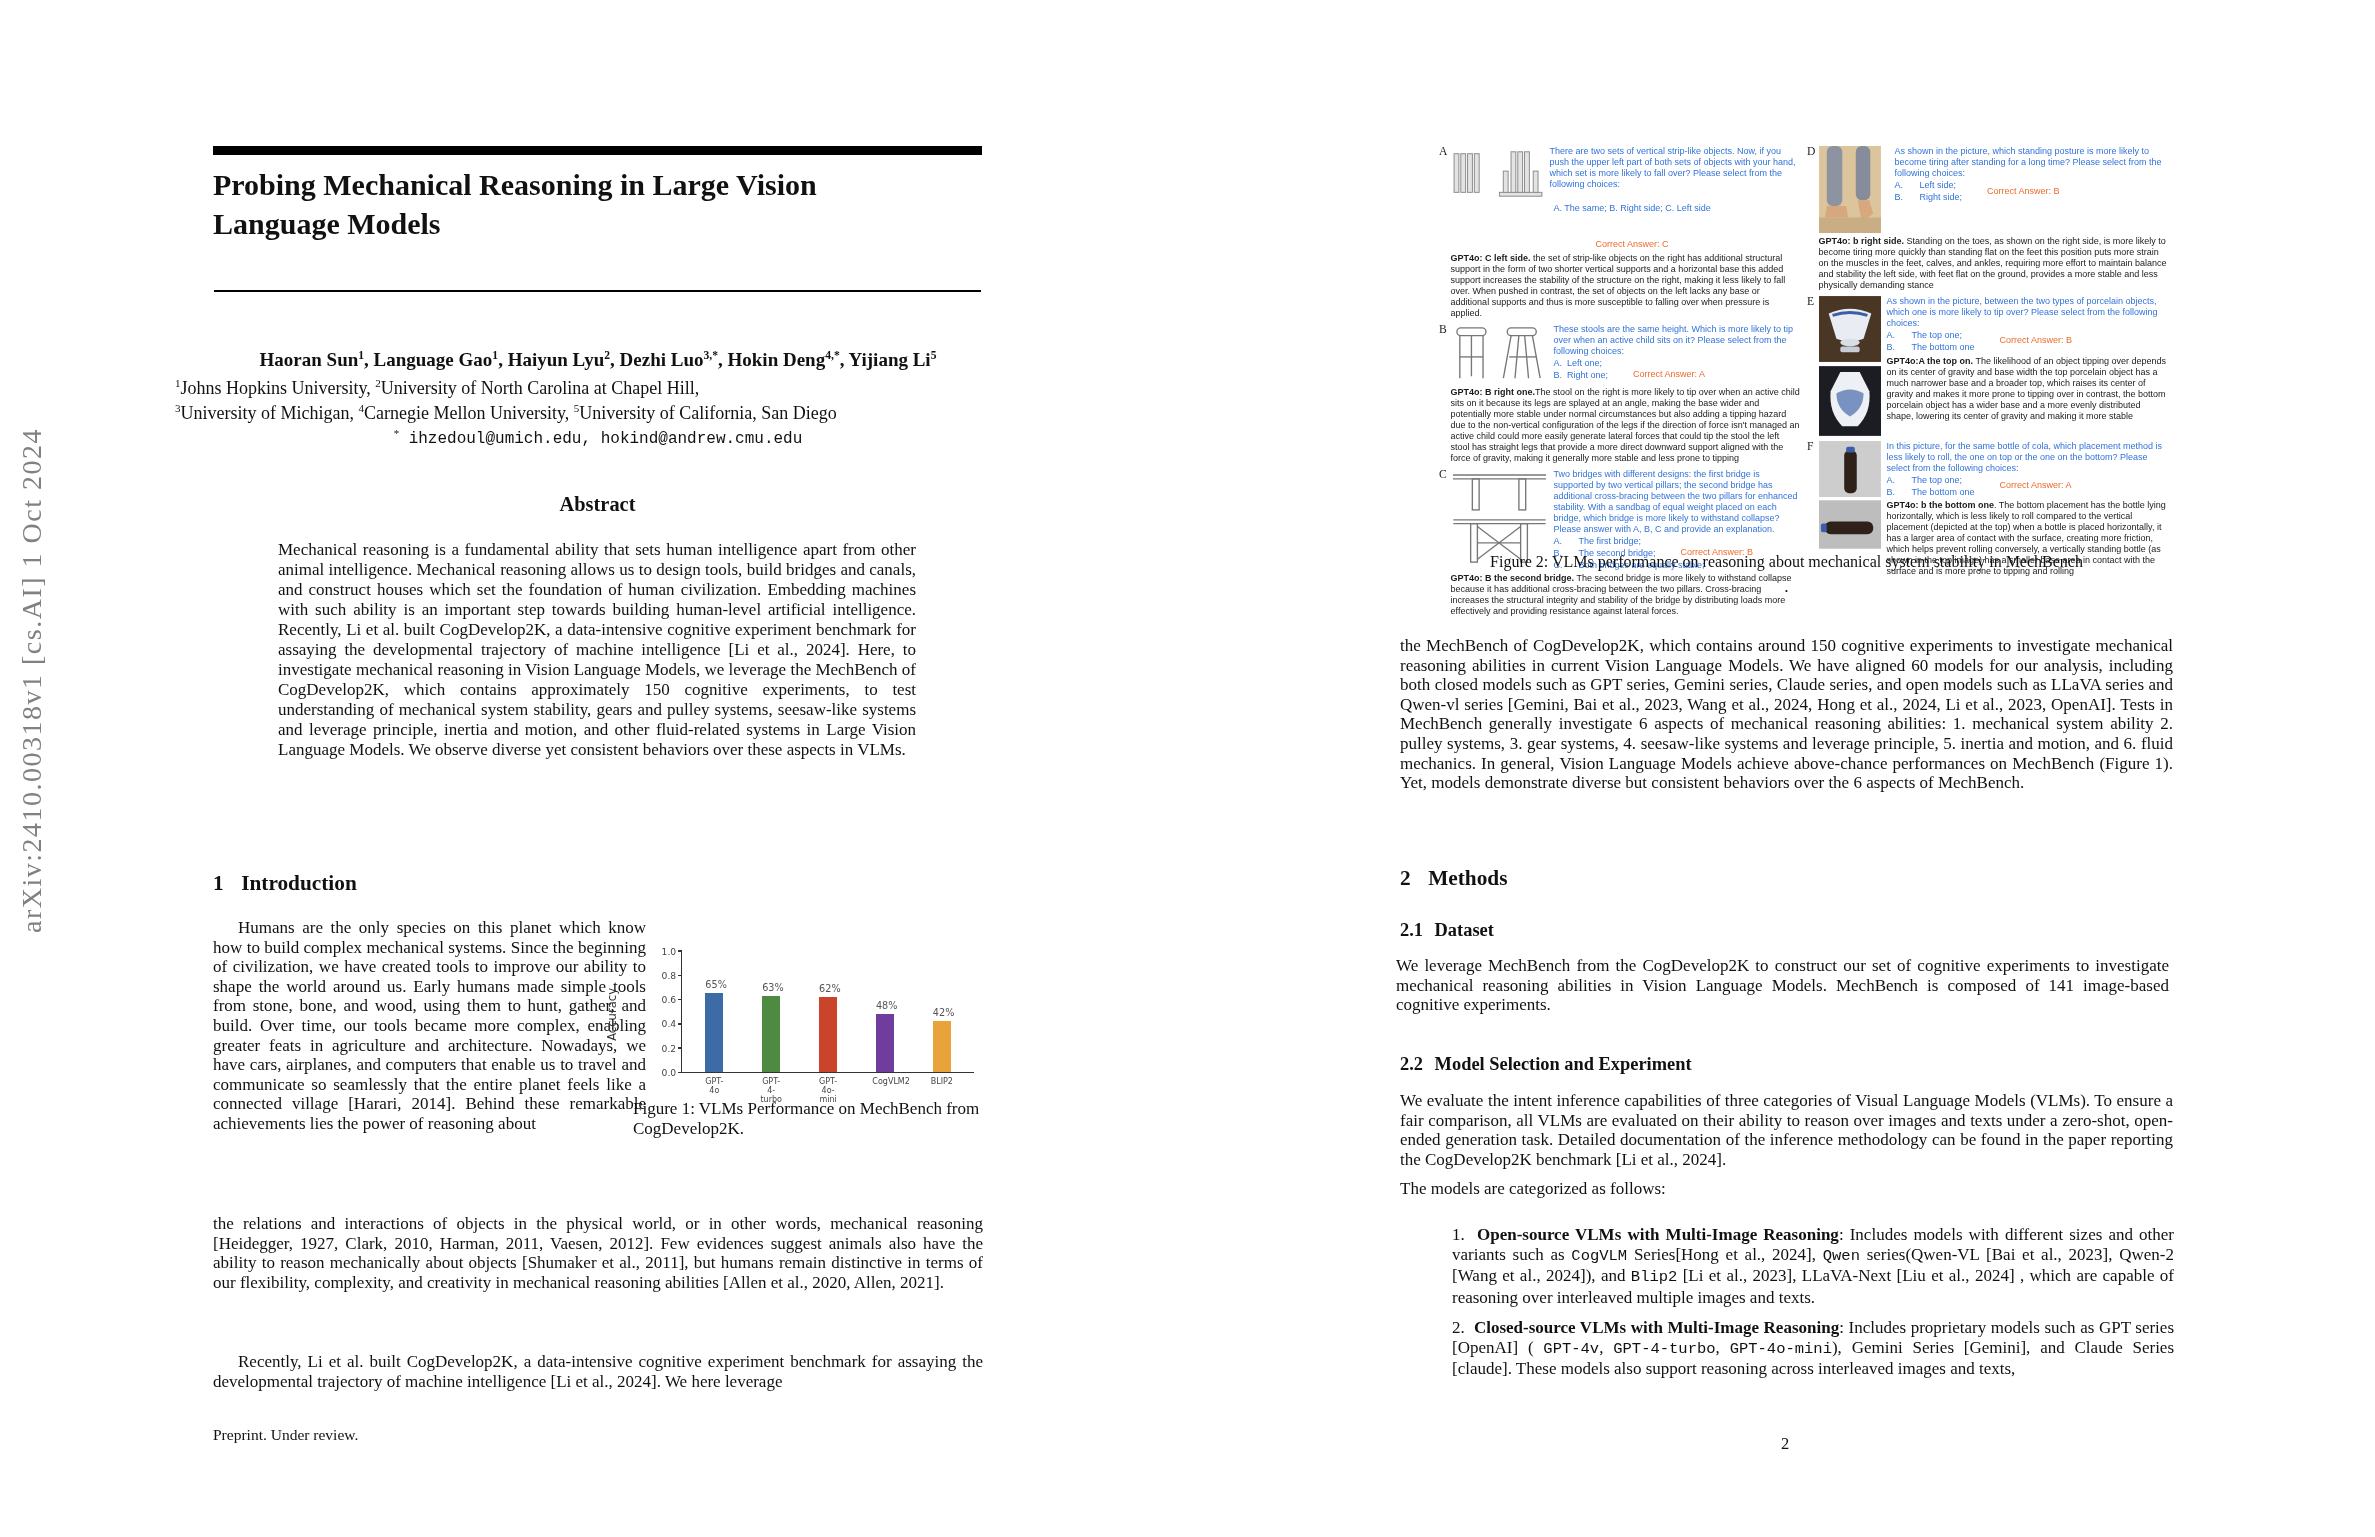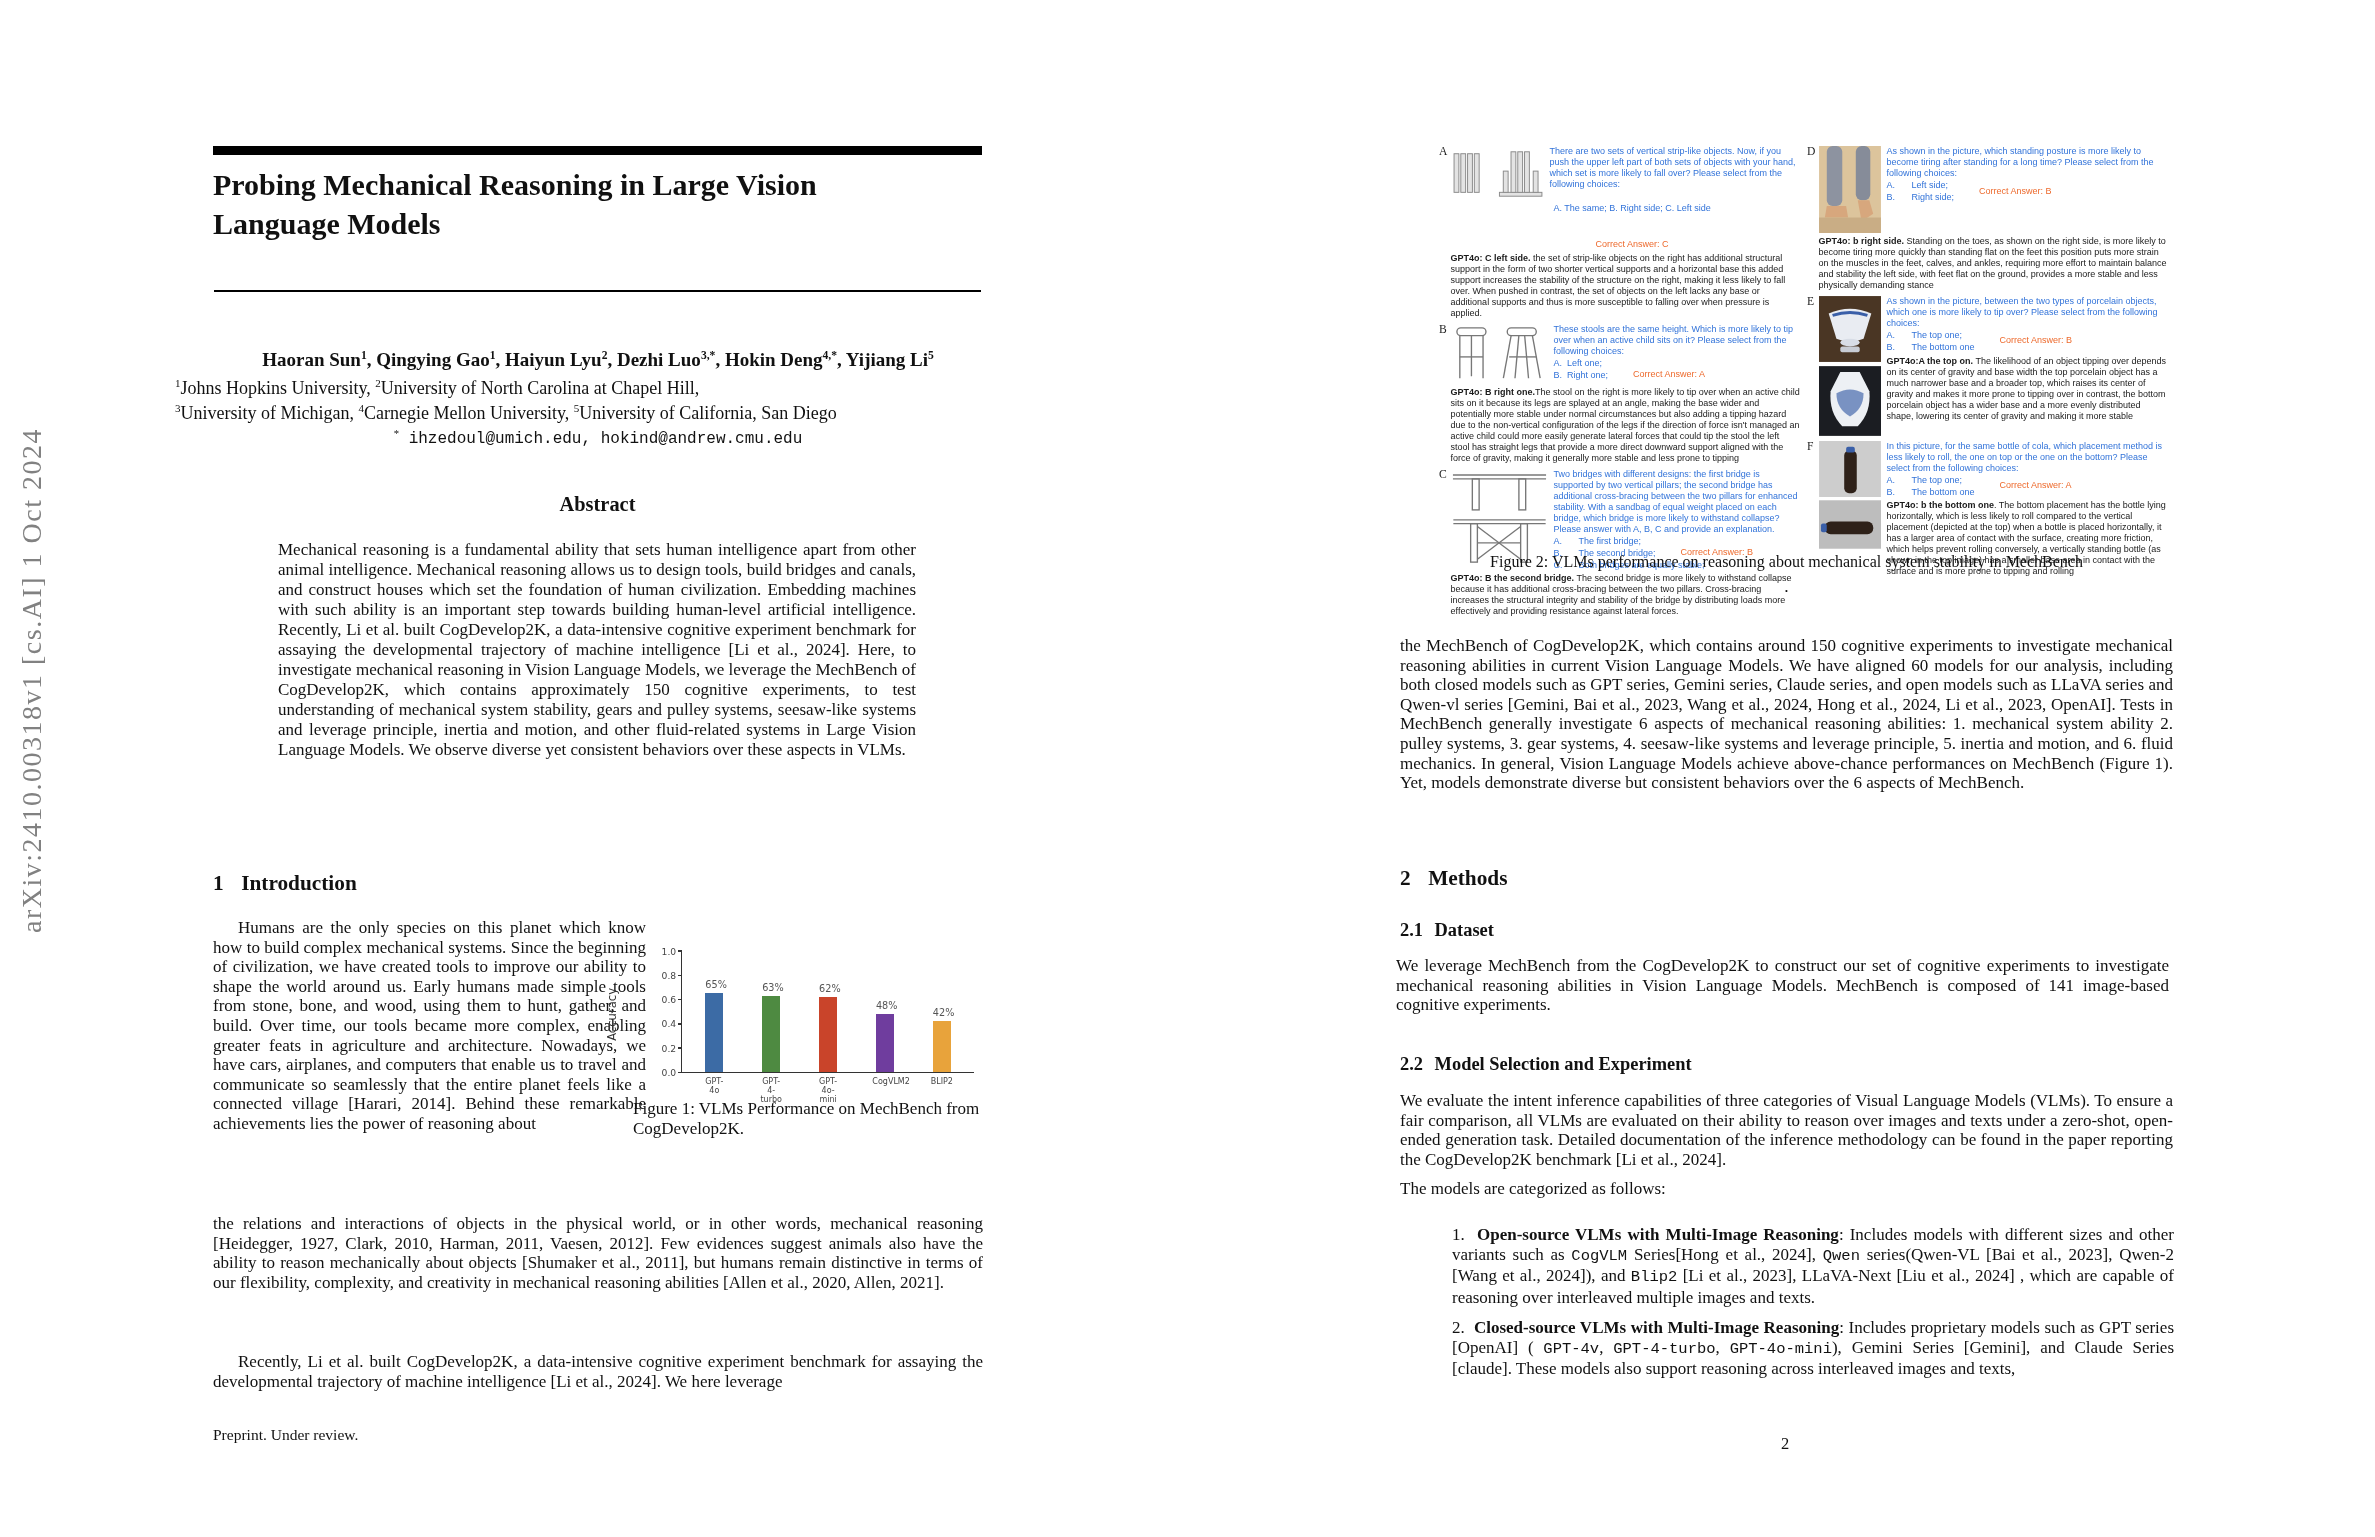--- a/index.html
+++ b/index.html
@@ -84,21 +84,21 @@
 <div class="watermark">arXiv:2410.00318v1  [cs.AI]  1 Oct 2024</div>
 
 <div class="rule-thick"></div>
 <div class="title">
   <div>Probing Mechanical Reasoning in Large Vision</div>
   <div>Language Models</div>
 </div>
 <div class="rule-thin"></div>
 
 <div class="authors">
-  <span>Haoran Sun</span><sup>1</sup><span>, Qingying Gao</span><sup>1</sup><span>, Haiyun Lyu</span><sup>2</sup><span>, Dezhi Luo</span><sup>3,*</sup><span>, Hokin Deng</span><sup>4,*</sup><span>, Yijiang Li</span><sup>5</sup>
+  <span>Haoran Sun</span><sup>1</sup><span>, Language Gao</span><sup>1</sup><span>, Haiyun Lyu</span><sup>2</sup><span>, Dezhi Luo</span><sup>3,*</sup><span>, Hokin Deng</span><sup>4,*</sup><span>, Yijiang Li</span><sup>5</sup>
 </div>
 <div class="affil" style="top:377px;">
   <sup>1</sup><span>Johns Hopkins University, </span><sup>2</sup><span>University of North Carolina at Chapel Hill,</span>
 </div>
 <div class="affil" style="top:402px;">
   <sup>3</sup><span>University of Michigan, </span><sup>4</sup><span>Carnegie Mellon University, </span><sup>5</sup><span>University of California, San Diego</span>
 </div>
 <div class="email-line">
   <sup>*</sup> <span>ihzedoul@umich.edu, hokind@andrew.cmu.edu</span>
 </div>
@@ -273,21 +273,21 @@
         <div class="imgcol">
           <svg width="62" height="87" viewBox="0 0 64 90">
             <rect width="64" height="90" fill="#dcc49c"></rect>
             <rect x="8" y="0" width="16" height="62" rx="6" fill="#8d93a0"></rect>
             <rect x="38" y="0" width="15" height="56" rx="6" fill="#868c99"></rect>
             <path d="M8 62 L28 62 L30 74 L6 74 Z" fill="#d7a77d"></path>
             <path d="M40 56 L52 56 L56 70 L44 78 Z" fill="#d7a77d"></path>
             <rect x="0" y="74" width="64" height="16" fill="#c9ad85"></rect>
           </svg>
         </div>
-        <div style="width:291px;">
+        <div style="width:291px;margin-left:8px;">
           <div class="pquestion">As shown in the picture, which standing posture is more likely to become tiring after standing for a long time? Please select from the following choices:</div>
           <div class="choicerow">
             <span>
               <div class="pchoices choiceline"><span class="choice-k">A.</span><span>Left side;</span></div>
               <div class="pchoices choiceline"><span class="choice-k">B.</span><span>Right side;</span></div>
             </span>
             <span class="pcorrect">Correct Answer: B</span>
           </div>
         </div>
       </div>

